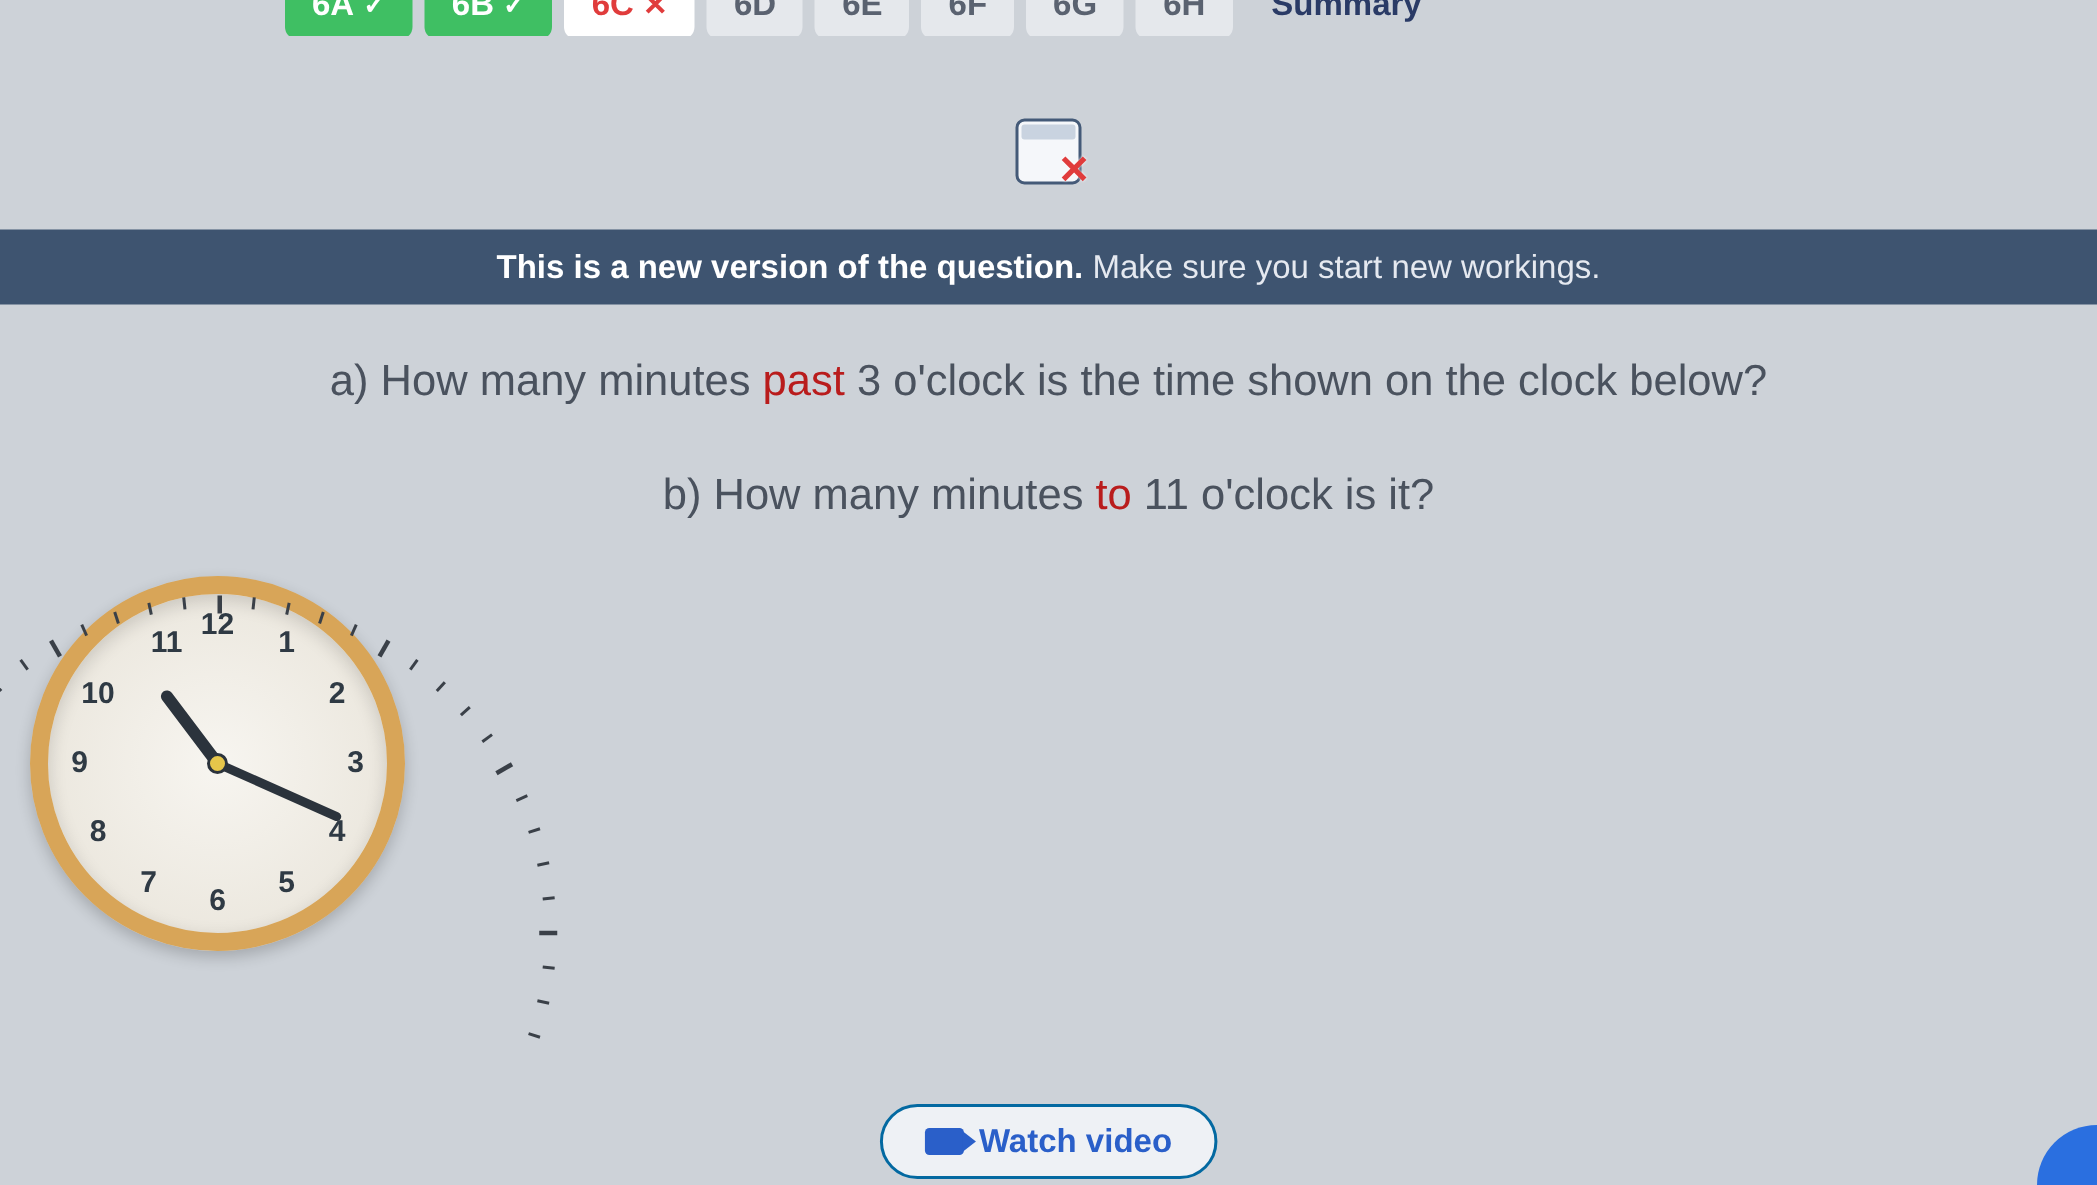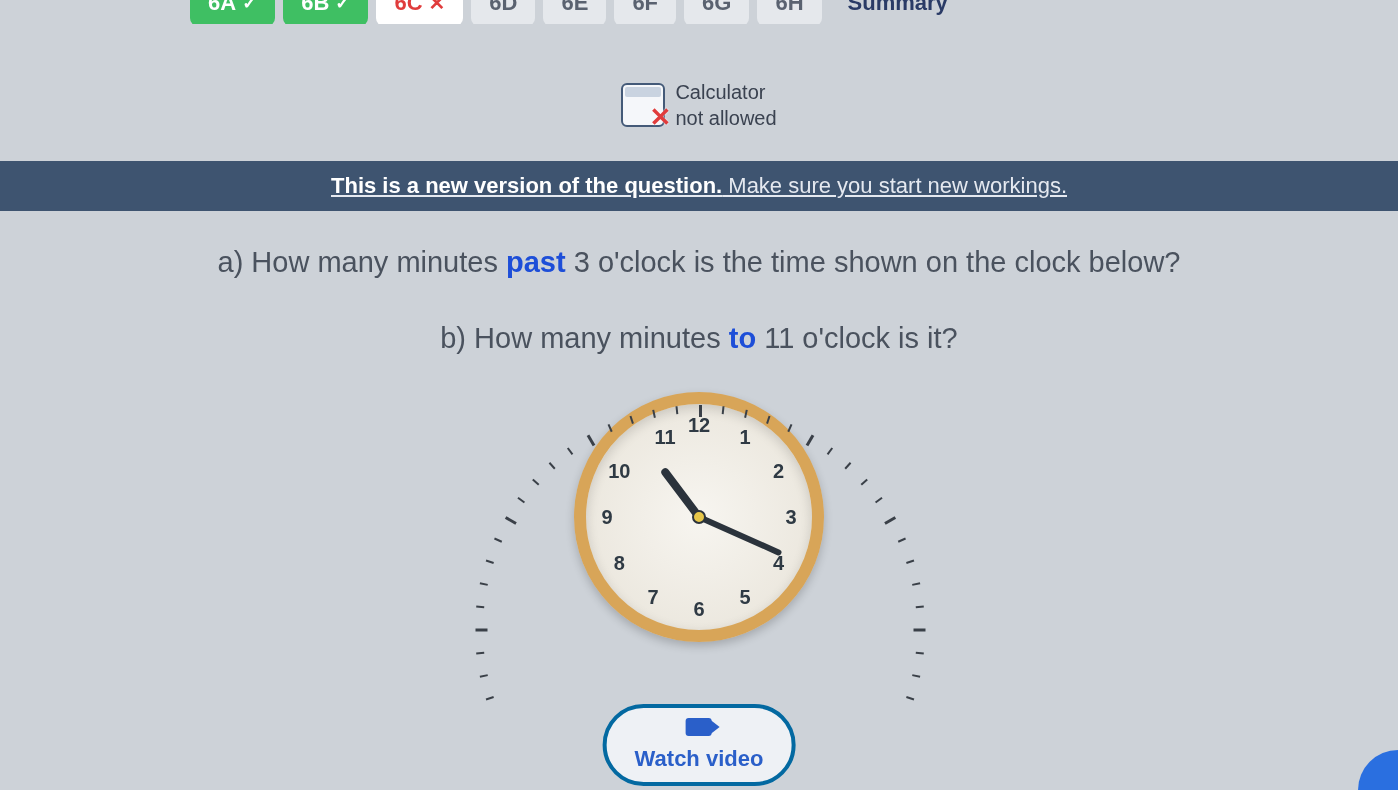--- a/index.html
+++ b/index.html
@@ -71,32 +71,31 @@
     color: #e03c3c; font-size: 26px; font-weight: 900;
     text-shadow: 0 0 2px #fff;
   }
   .calc-text { color: #3a4250; font-size: 20px; line-height: 1.3; }
   .banner {
     background: #3e5470;
     color: #e5e9f0;
     text-align: center;
     padding: 12px 0;
     font-size: 22px;
-    text-decoration: underline;
   }
   .banner strong { color: #fff; font-weight: 700; }
   .content {
     padding: 30px 20px 0 20px;
     text-align: center;
     color: #4a525e;
   }
   .q { font-size: 29px; line-height: 1.5; margin-bottom: 32px; }
-  .q strong { font-weight: 700; color: #1d4ed8; margin-top: 36px; }
+  .q strong { font-weight: 400; color: #b91c1c; margin-top: 36px; }
   .clock-wrap {
-    display: flex; justify-content: center;
+    display: flex; 
     margin-top: 18px;
   }
   .clock {
     width: 250px; height: 250px;
     border-radius: 50%;
     background: radial-gradient(circle at 50% 50%, #f7f5f0 0%, #ece8df 70%);
     border: 12px solid #d8a558;
     box-shadow: inset 0 4px 12px rgba(0,0,0,.15), 0 4px 10px rgba(0,0,0,.2);
     position: relative;
   }
@@ -141,35 +140,34 @@
     border: 2px solid #2a5fc9;
     color: #2a5fc9;
     background: #e8ecf1;
     padding: 10px 24px 8px 24px;
     border-radius: 999px;
     font-size: 22px;
     font-weight: 600;
     margin-left: -10px;
   }
   .watch-btn {
-    border: 4px solid #0369a1;
+    border: 2px solid #0369a1;
     color: #2a5fc9;
     background: #eef1f5;
     padding: 10px 28px;
     border-radius: 999px;
     font-size: 22px;
     font-weight: 700;
     display: flex;
     align-items: center;
     gap: 10px;
     position: absolute;
     left: 50%;
     transform: translateX(-50%);
     bottom: 4px;
-    flex-direction: column;
   }
   .cam-icon {
     width: 26px; height: 18px;
     background: #2a5fc9;
     border-radius: 3px;
     position: relative;
   }
   .cam-icon::after {
     content: "";
     position: absolute;
@@ -221,24 +219,20 @@
       <span>Summary</span>
     </div>
 </div>
 
 <div class="info-row">
   <div class="calc-wrap">
     <div class="calc-icon">
       <div class="calc-body"></div>
       <div class="calc-screen"></div>
       <div class="calc-x">✕</div>
-    </div>
-    <div class="calc-text">
-      <div>Calculator</div>
-      <div>not allowed</div>
     </div>
   </div>
 </div>
 
 <div class="banner">
   <strong>This is a new version of the question.</strong><span> Make sure you start new workings.</span>
 </div>
 
 <div class="content">
   <p class="q">

